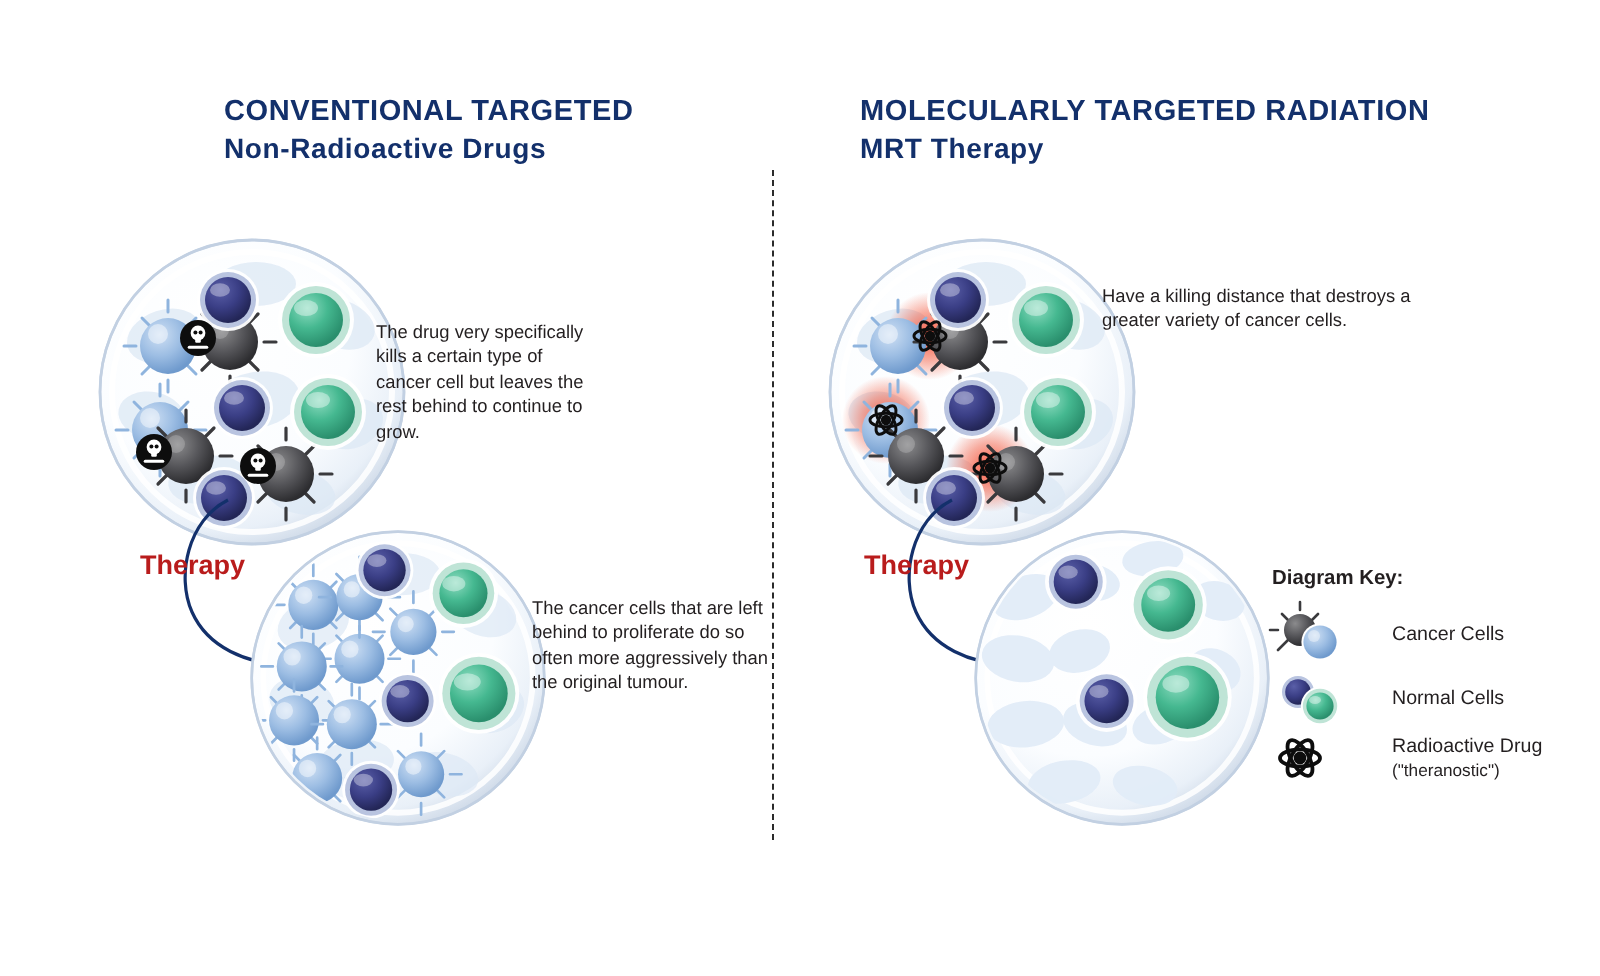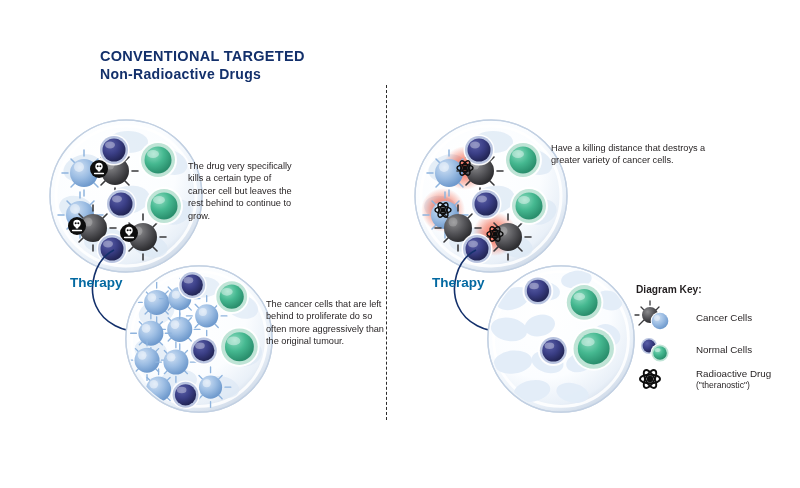--- a/index.html
+++ b/index.html
@@ -48,21 +48,21 @@
     color: #231f20;
   }
   .body-copy p { margin: 0; }
   .body-copy p + p { margin-top: 11px; }
 
   
   .therapy-label {
     font-family: "Liberation Sans", sans-serif;
     font-size: 13.5px;
     font-weight: bold;
-    color: #0369a1;
+    color: #b91c1c;
   }
 
   
   .divider {
     border-left: 1.6px dashed #2b2b2b;
     height: 335px;
   }
 
   
   .legend-title {
@@ -90,25 +90,29 @@
   }
   .legend-text .sub { display: block; font-size: 8.6px; }
 
   svg { display: block; overflow: visible; }
 </style>
 </head>
 <body>
 
 <div id="stage">
 
-  <div class="abs panel-title" style="left:100px; top:48px;">
+  <div class="abs panel-title" style="left:112px; top:48px;">
     <span class="line1">CONVENTIONAL TARGETED</span>
     <span class="line2">Non-Radioactive Drugs</span>
   </div>
 
+  <div class="abs panel-title" style="left:430px; top:48px;">
+    <span class="line1">MOLECULARLY TARGETED RADIATION</span>
+    <span class="line2">MRT Therapy</span>
+  </div>
 
   <div class="abs divider" style="left:386px; top:85px;"></div>
 
   <div class="abs" style="left:46px; top:116px; width:160px; height:160px;">
     <svg width="160" height="160" viewBox="0 0 160 160">
       <defs>
         <radialGradient id="dishG" cx="38%" cy="32%" r="72%">
           <stop offset="0%" stop-color="#ffffff"></stop>
           <stop offset="62%" stop-color="#fbfdff"></stop>
           <stop offset="88%" stop-color="#e9f0f8"></stop>

